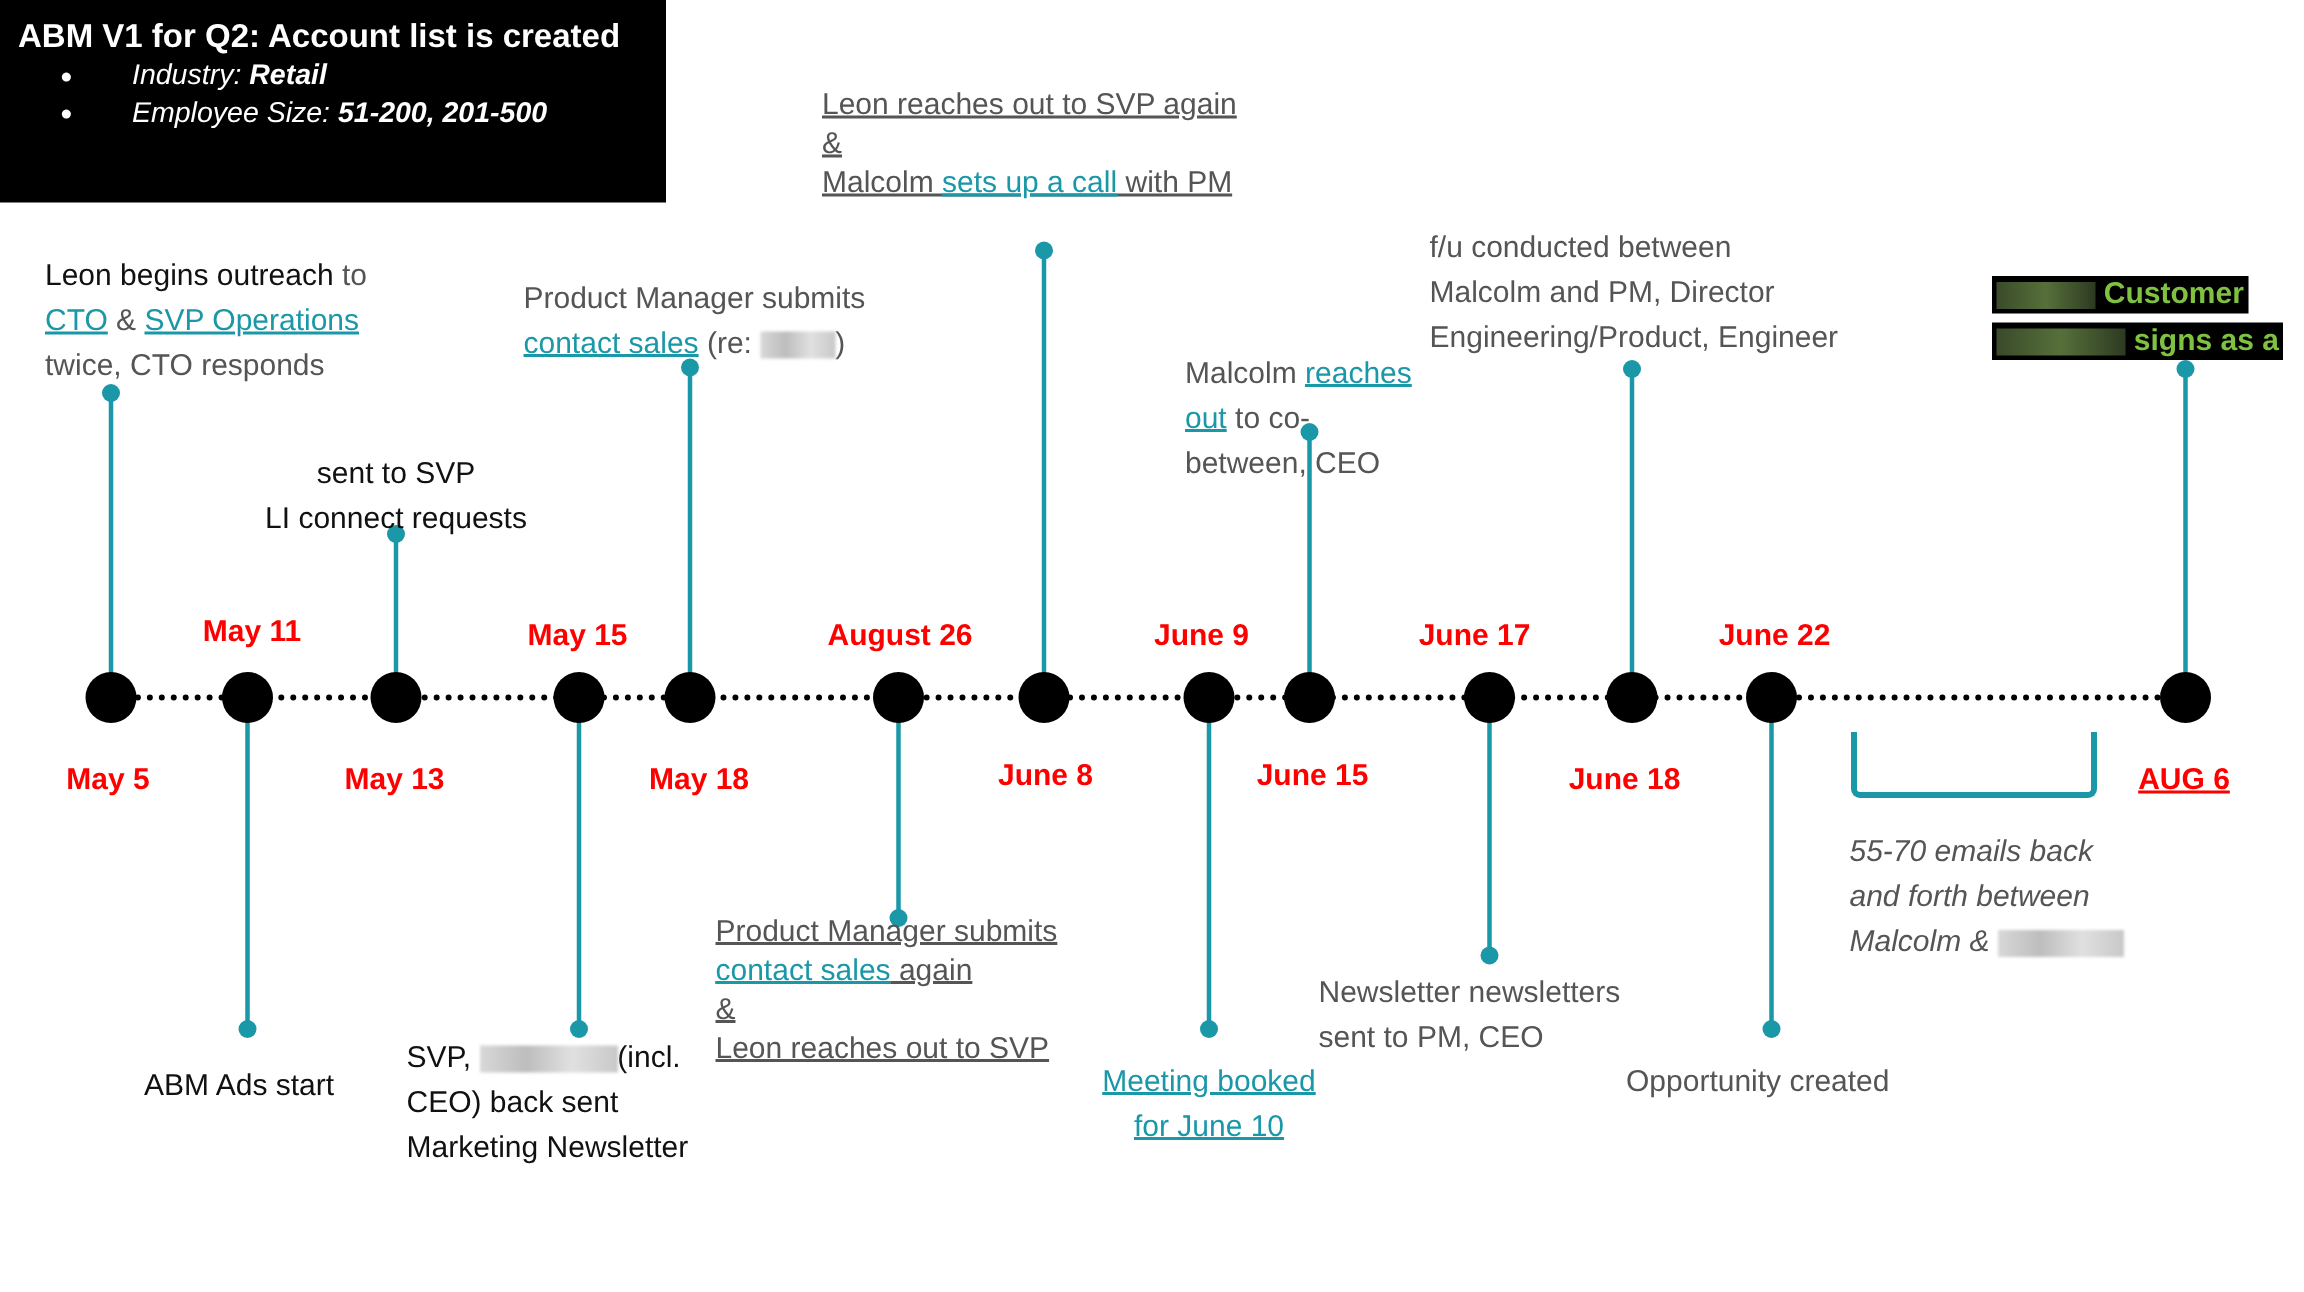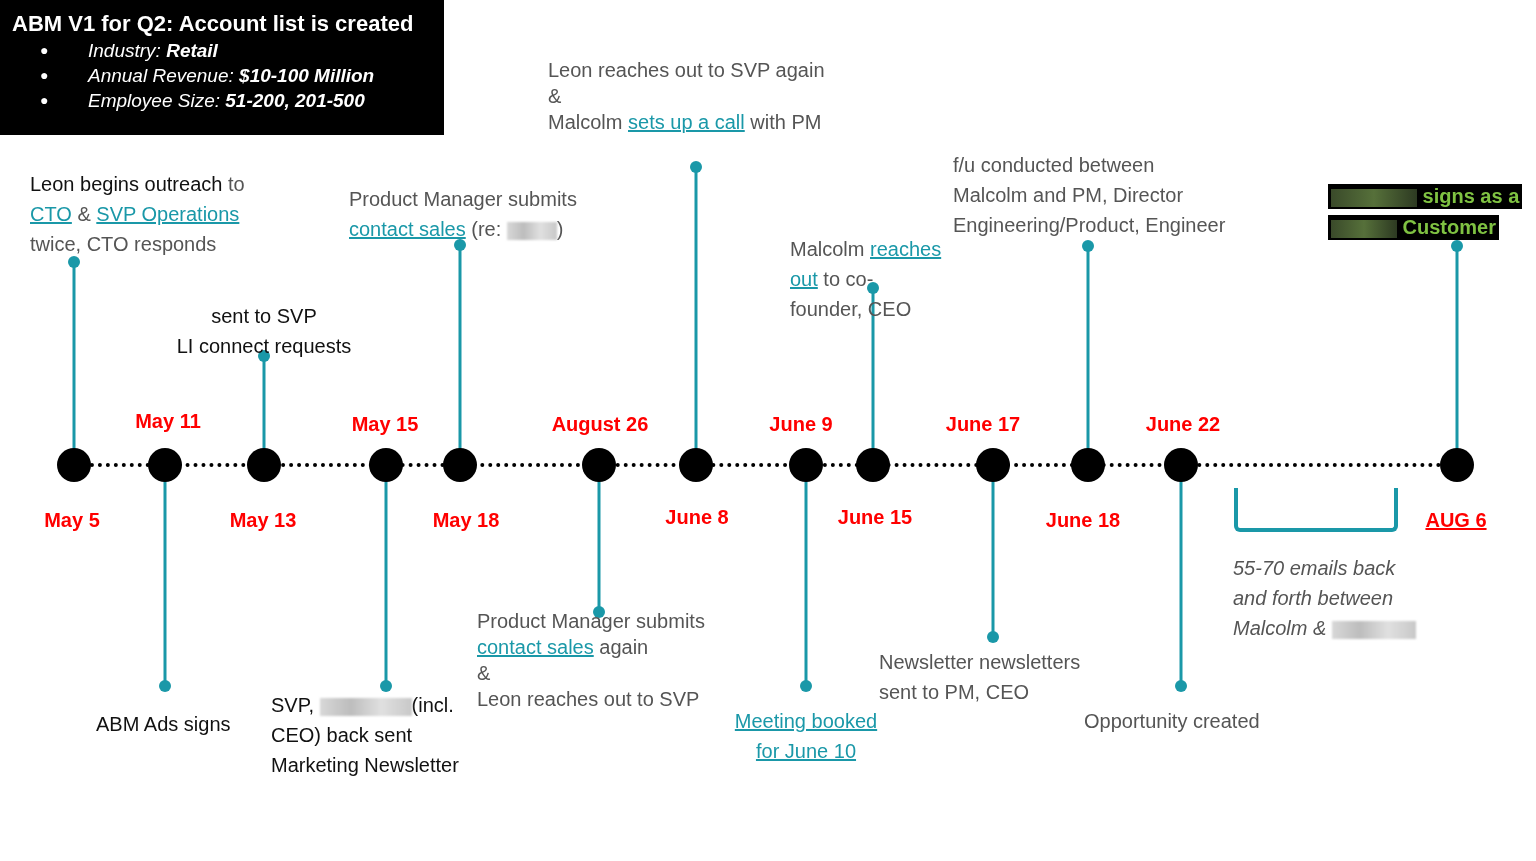--- a/index.html
+++ b/index.html
@@ -13,37 +13,36 @@
 
   .axis { position: absolute; left: 74px; top: 463px; width: 1384px; height: 0; border-top: 4px dotted #000; }
   .dot { position: absolute; width: 34px; height: 34px; border-radius: 50%; background: #000; transform: translate(-50%, -50%); top: 465px; }
   .stem { position: absolute; width: 3px; background: #1a98a8; transform: translateX(-50%); }
   .tip { position: absolute; width: 12px; height: 12px; border-radius: 50%; background: #1a98a8; transform: translate(-50%, -50%); }
   .date { position: absolute; color: #ff0000; font-weight: bold; font-size: 20px; transform: translateX(-50%); white-space: nowrap; }
   .date.u { text-decoration: underline; }
   .note { position: absolute; font-size: 20px; line-height: 30px; color: #555; white-space: nowrap; }
   .note.dark { color: #111; }
   .note.center { text-align: center; }
-  .note.tight { line-height: 26px; }
+  .note.tight { line-height: 26px; text-decoration: underline; }
   .link { color: #1a98a8; text-decoration: underline; }
   .blur { display: inline-block; background: linear-gradient(90deg,#d8d8d8,#bdbdbd,#e0e0e0,#c8c8c8); height: 18px; vertical-align: middle; filter: blur(1px); }
   .signed { position: absolute; left: 1328px; top: 184px; }
   .signed .row { display: inline-block; background: #000; color: #7fc242; font-weight: bold; font-size: 20px; padding: 1px 3px; margin-bottom: 6px; }
   .signed .blk { display: inline-block; width: 86px; height: 18px; background: linear-gradient(90deg,#3a4a2a,#56703a,#2d3a22); vertical-align: middle; }
   .bracket { position: absolute; left: 1234px; top: 488px; width: 164px; height: 44px; border: 4px solid #1a98a8; border-top: none; border-radius: 0 0 6px 6px; }
   .italic { font-style: italic; }
 </style>
 </head>
 <body>
 
 <div class="header-box">
   <div class="header-title">ABM V1 for Q2: Account list is created</div>
   <ul class="header-list">
     <li><span>Industry: </span><b>Retail</b></li>
-    <li><span>Annual Revenue: </span><b>$10-100 Million</b></li>
     <li><span>Employee Size: </span><b>51-200, 201-500</b></li>
   </ul>
 </div>
 
 <div class="axis"></div>
 
 <div class="stem" style="left:74px;top:262px;height:200px"></div>
 <div class="tip" style="left:74px;top:262px"></div>
 <div class="stem" style="left:264px;top:356px;height:106px"></div>
 <div class="tip" style="left:264px;top:356px"></div>
@@ -118,35 +117,35 @@
 
 <div class="note tight" style="left:548px;top:57px">
   <div>Leon reaches out to SVP again</div>
   <div>&amp;</div>
   <div><span>Malcolm </span><span class="link">sets up a call</span><span> with PM</span></div>
 </div>
 
 <div class="note" style="left:790px;top:234px">
   <div><span>Malcolm </span><span class="link">reaches</span></div>
   <div><span class="link">out</span><span> to co-</span></div>
-  <div>founder, CEO</div>
+  <div>between, CEO</div>
 </div>
 
 <div class="note" style="left:953px;top:150px">
   <div>f/u conducted between</div>
   <div>Malcolm and PM, Director</div>
   <div>Engineering/Product, Engineer</div>
 </div>
 
 <div class="signed">
+  <div><span class="row"><span class="blk" style="width:66px"></span> <span>Customer</span></span></div>
   <div><span class="row"><span class="blk"></span> <span>signs as a</span></span></div>
-  <div><span class="row"><span class="blk" style="width:66px"></span> <span>Customer</span></span></div>
 </div>
 
-<div class="note dark" style="left:96px;top:709px">ABM Ads signs</div>
+<div class="note dark" style="left:96px;top:709px">ABM Ads start</div>
 
 <div class="note dark" style="left:271px;top:690px">
   <div><span>SVP, </span><span class="blur" style="width:92px"></span><span>(incl.</span></div>
   <div>CEO) back sent</div>
   <div>Marketing Newsletter</div>
 </div>
 
 <div class="note tight" style="left:477px;top:608px">
   <div>Product Manager submits</div>
   <div><span class="link">contact sales</span><span> again</span></div>

